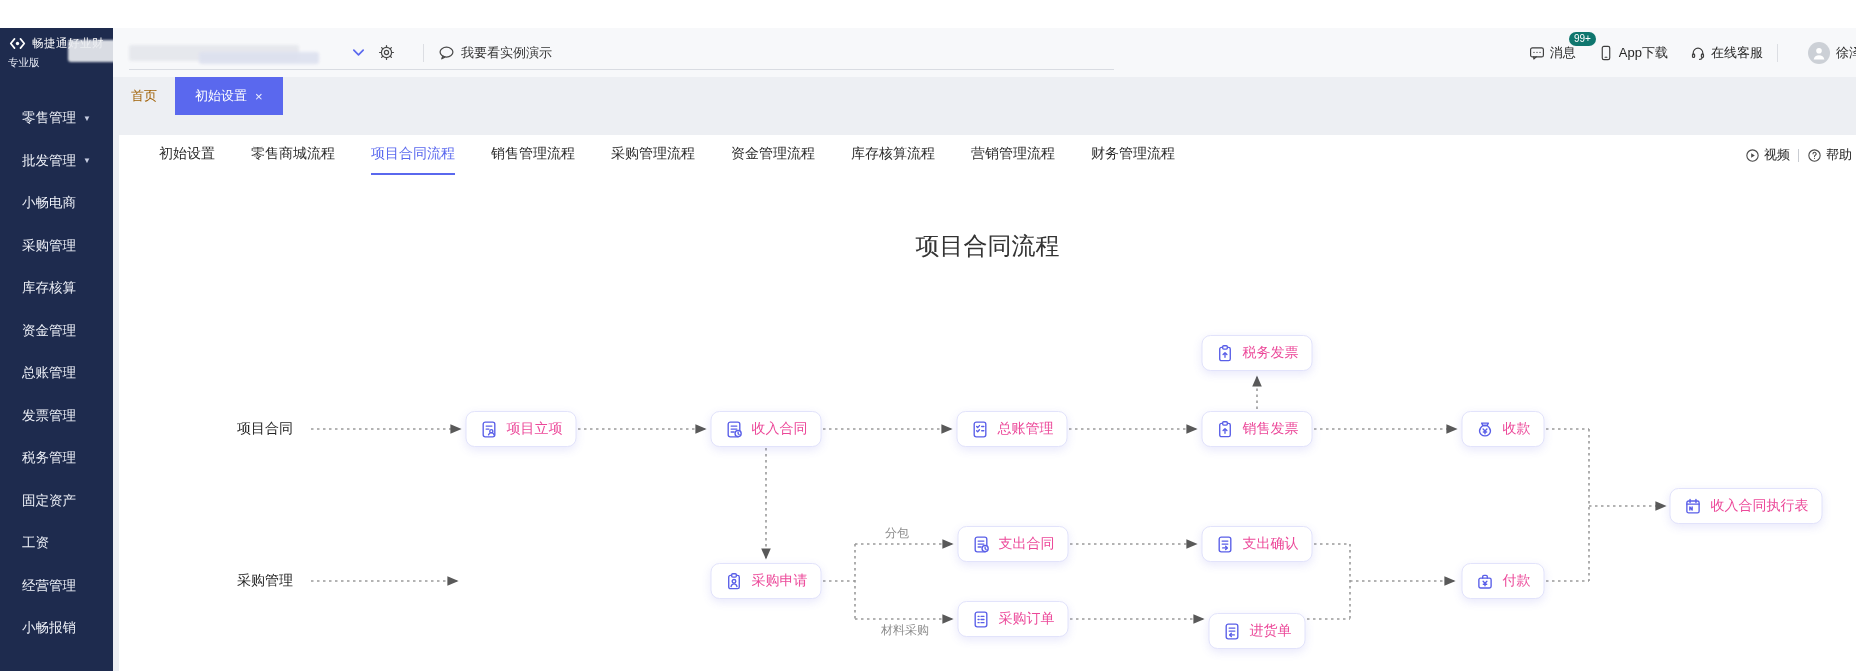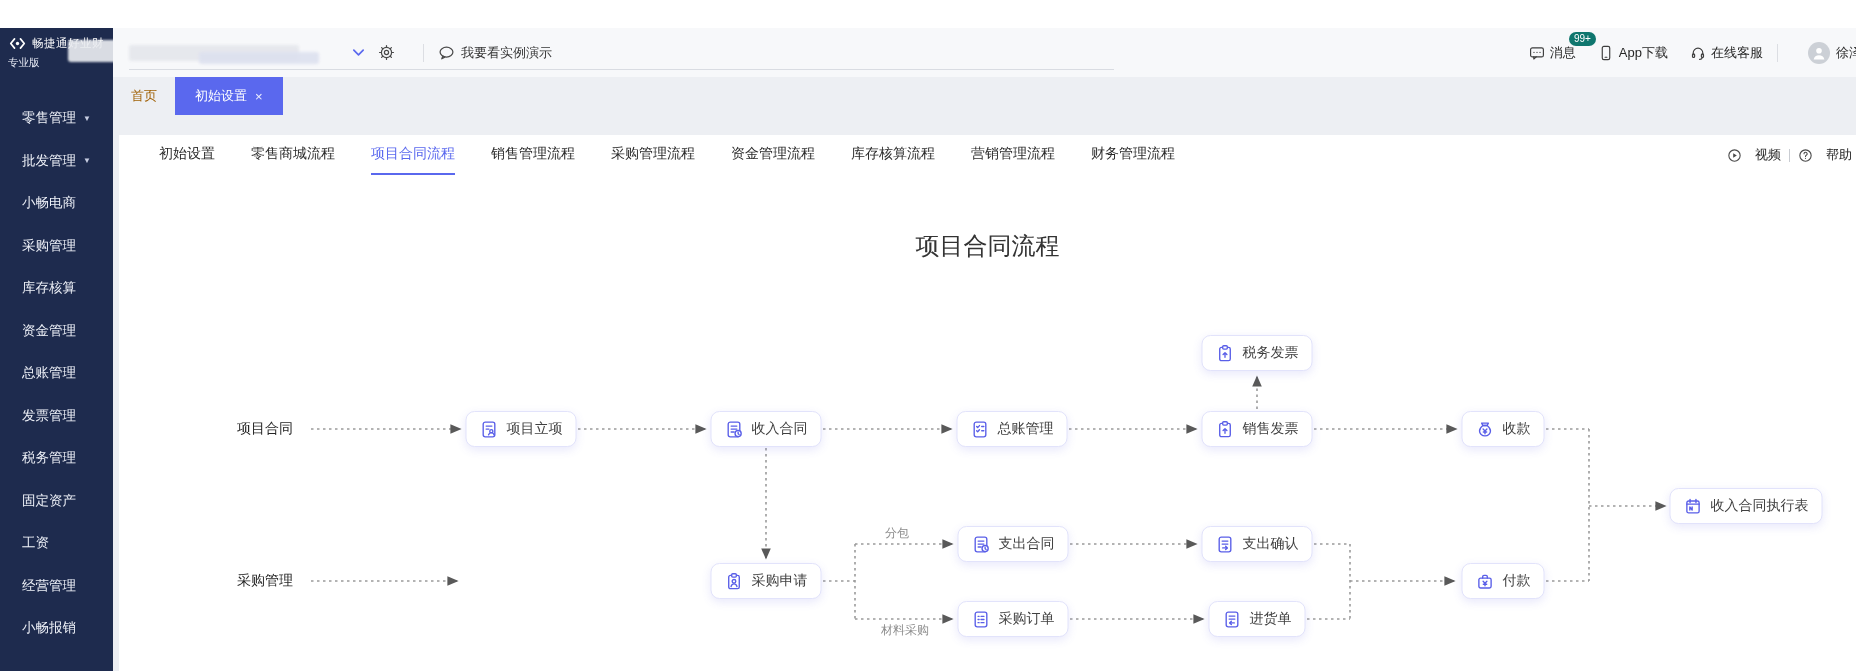--- a/index.html
+++ b/index.html
@@ -49,30 +49,30 @@
 
   
   .main{position:absolute;left:113px;top:115px;right:0;bottom:0;background:#edeff3;}
   .panel{position:absolute;left:6px;top:20px;right:0;bottom:0;background:#fff;}
 
   .subtabs{position:relative;z-index:3;height:40px;display:flex;align-items:stretch;padding-left:40px;background:#fff;}
   .subtab-list{display:flex;gap:36px;}
   .subtab{display:flex;align-items:center;font-size:14px;color:#2b2b2b;cursor:pointer;border-bottom:2px solid transparent;white-space:nowrap;}
   .subtab.active{color:#5a68ee;border-bottom-color:#5a68ee;}
   .sub-actions{margin-left:auto;display:flex;align-items:center;padding-right:4px;font-size:13px;color:#262626;}
-  .sub-action{display:flex;align-items:center;gap:13px;cursor:pointer;}
+  .sub-action{display:flex;align-items:center;gap:4px;cursor:pointer;}
   .sub-action svg{width:15px;height:15px;color:#4a4a4a;}
   .vdiv2{width:1px;height:13px;background:#c9ccd2;margin:0 8px;}
 
   
   .canvas{position:absolute;left:0;top:0;right:0;bottom:0;z-index:1;}
   .flow-title{position:absolute;top:95px;left:0;right:0;text-align:center;font-size:24px;color:#333;}
   .edges{position:absolute;left:0;top:0;}
   .edge{fill:none;stroke:#9b9b9b;stroke-width:1.6;stroke-dasharray:2.5 3.5;}
-  .flow-node{position:absolute;transform:translate(-50%,-50%);height:36px;background:#fff;border:1px solid #e2e3fb;border-radius:9px;box-shadow:0 3px 10px rgba(90,95,230,.14);display:inline-flex;align-items:center;gap:8px;padding:0 13px;font-size:14px;color:#404040;white-space:nowrap;cursor:pointer;box-sizing:border-box;}
+  .flow-node{position:absolute;transform:translate(-50%,-50%);height:36px;background:#fff;border:1px solid #e2e3fb;border-radius:9px;box-shadow:0 3px 10px rgba(90,95,230,.14);display:inline-flex;align-items:center;gap:8px;padding:0 13px;font-size:14px;color:#ec4899;white-space:nowrap;cursor:pointer;box-sizing:border-box;}
   .n-icon{width:19px;height:19px;color:#5a5fe8;flex:0 0 auto;}
   .lane-label{position:absolute;transform:translate(-50%,-50%);font-size:14px;color:#262626;white-space:nowrap;}
   .edge-label{position:absolute;transform:translate(-50%,-50%);font-size:12px;color:#8c8c8c;white-space:nowrap;}
 </style>
 </head>
 <body>
 
 <div class="app">
 
   <div class="logo-block">
@@ -361,21 +361,21 @@
             <span>采购订单</span>
           </div>
           <div class="flow-node" style="left: 1138px; top: 409px;">
             <svg class="n-icon" viewBox="0 0 18 18" fill="none" stroke="currentColor" stroke-width="1.3" stroke-linecap="round" stroke-linejoin="round">
               <rect x="3.5" y="2" width="11" height="14" rx="2"></rect>
               <path d="M6.3 5.8h5.4M6.3 8.6h5.4"></path>
               <path d="M6.8 12.2h4.4M9.6 10.6l1.7 1.6-1.7 1.6"></path>
             </svg>
             <span>支出确认</span>
           </div>
-          <div class="flow-node" style="left: 1138px; top: 484px;">
+          <div class="flow-node" style="left: 1138px; top: 496px;">
             <svg class="n-icon" viewBox="0 0 18 18" fill="none" stroke="currentColor" stroke-width="1.3" stroke-linecap="round" stroke-linejoin="round">
               <rect x="3.5" y="2" width="11" height="14" rx="2"></rect>
               <path d="M6.3 5.8h5.4M6.3 8.6h5.4"></path>
               <path d="M11.2 12.2H6.8M8.4 10.6L6.7 12.2l1.7 1.6"></path>
             </svg>
             <span>进货单</span>
           </div>
           <div class="flow-node" style="left: 1384px; top: 446px;">
             <svg class="n-icon" viewBox="0 0 18 18" fill="none" stroke="currentColor" stroke-width="1.3" stroke-linecap="round" stroke-linejoin="round">
               <rect x="3.2" y="5.8" width="11.6" height="9.4" rx="1.6"></rect>

